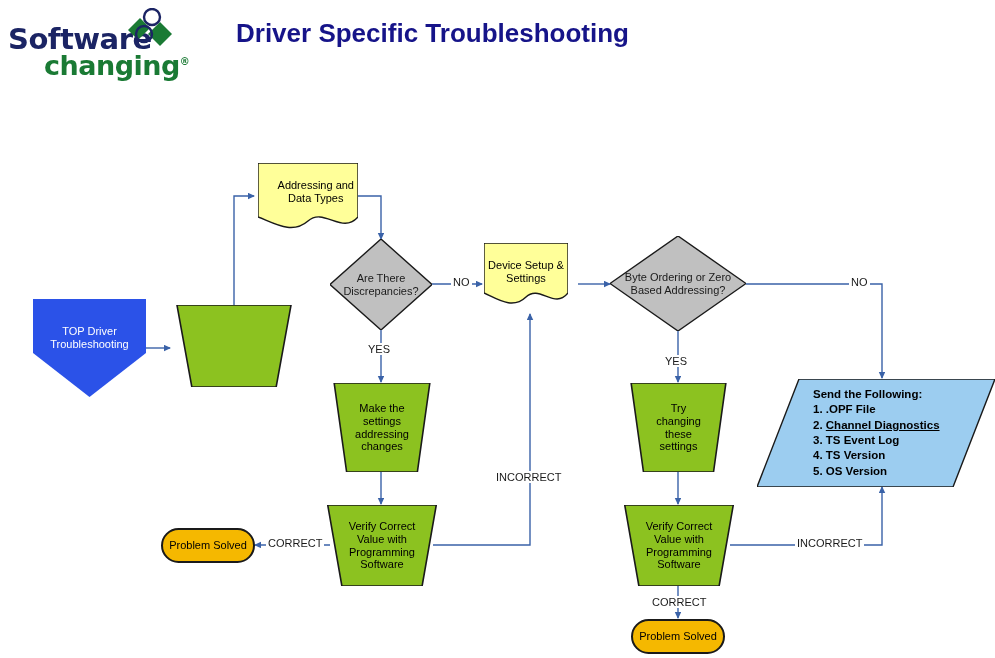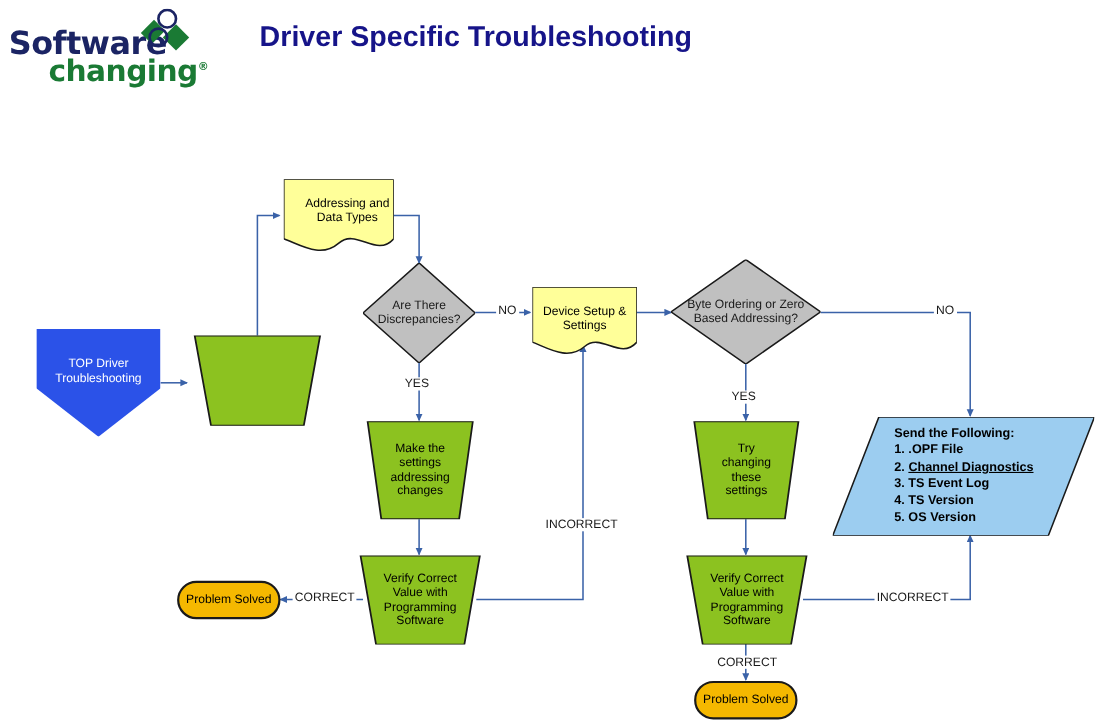--- a/index.html
+++ b/index.html
@@ -149,21 +149,21 @@
 <div class="node diamond" style="left:330px;top:239px;width:102px;height:91px;">
   <svg class="shape" viewBox="0 0 102 91" preserveAspectRatio="none">
     <polygon points="51,0 102,45.5 51,91 0,45.5" fill="#c0c0c0" stroke="#1a1a1a" stroke-width="1.4" vector-effect="non-scaling-stroke"></polygon>
   </svg>
   <div class="lbl">
     <div>Are There</div>
     <div>Discrepancies?</div>
   </div>
 </div>
 
-<div class="node doc" style="left:484px;top:261px;width:95px;height:64px;">
+<div class="node doc" style="left:484px;top:243px;width:84px;height:64px;">
   <svg class="shape" viewBox="0 0 94 64" preserveAspectRatio="none">
     <path d="M0,0 H94 V50 C79,67 62,41 47,54 C32,67 15,56 0,50 Z" fill="#ffff99" stroke="#1a1a1a" stroke-width="1.4" vector-effect="non-scaling-stroke"></path>
   </svg>
   <div class="lbl">
     <div>Device Setup &amp;</div>
     <div>Settings</div>
   </div>
 </div>
 
 <div class="node diamond" style="left:610px;top:236px;width:136px;height:95px;">

